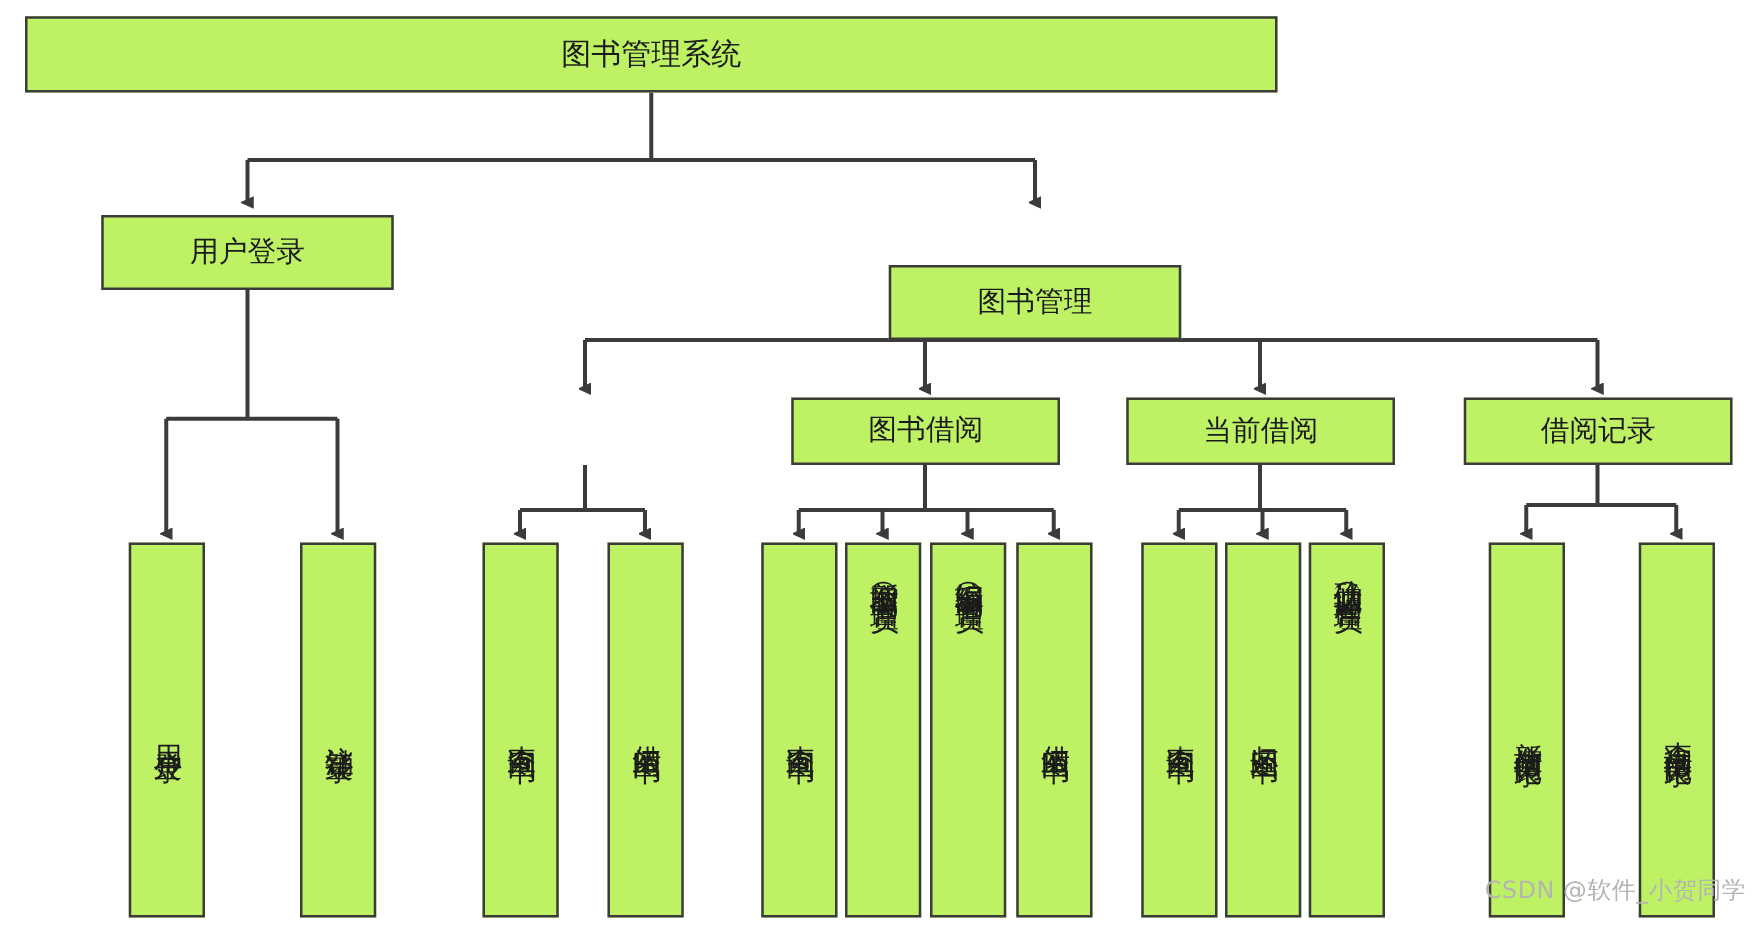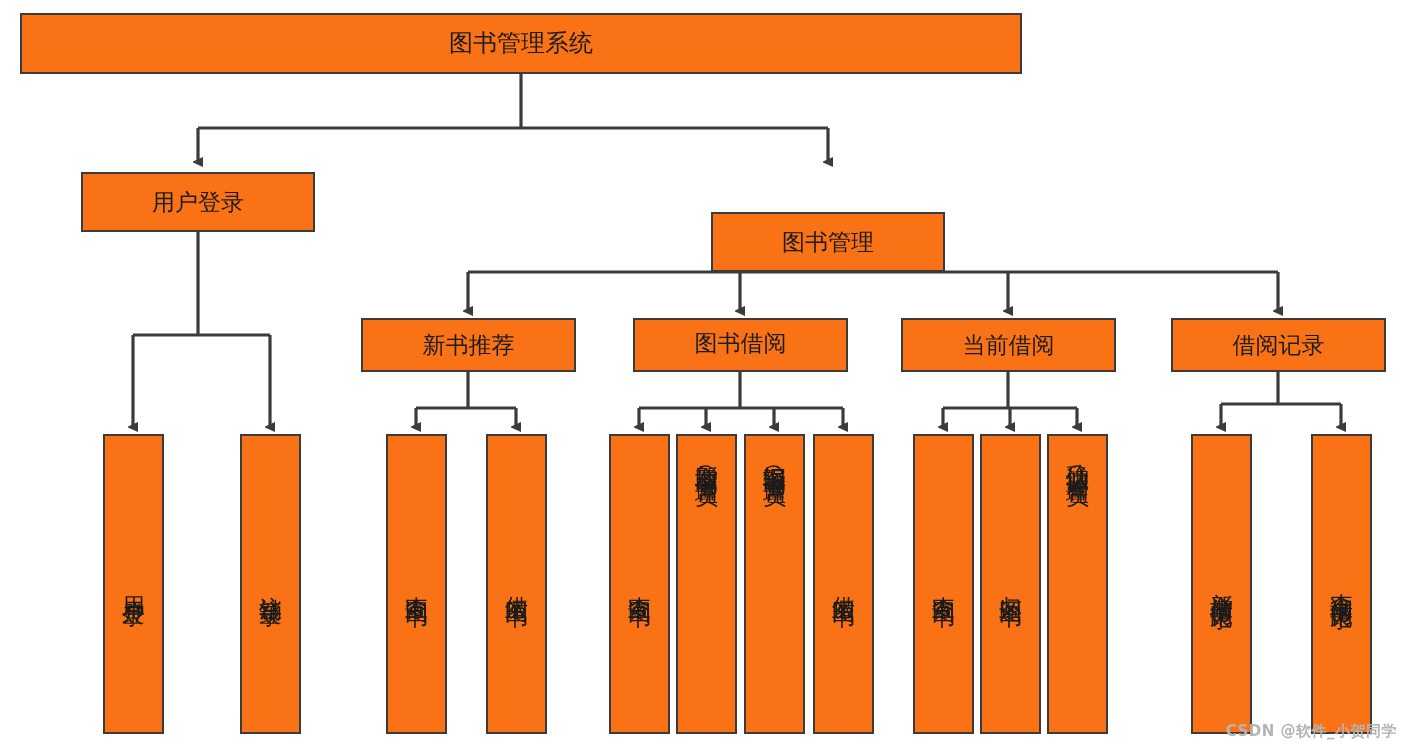--- a/index.html
+++ b/index.html
@@ -23,21 +23,21 @@
     left: 0;
     top: 0;
     width: 1405px;
     height: 747px;
     pointer-events: none;
   }
   .node {
     position: absolute;
     box-sizing: border-box;
     border: 2px solid #3b3b3b;
-    background: #f97316;
+    background: #bef264;
     display: flex;
     align-items: center;
     justify-content: center;
     color: #1b1b1b;
   }
   .node-label {
     display: block;
     text-align: center;
     line-height: 1.22;
     color: #1b1b1b;
@@ -65,26 +65,25 @@
     line-height: 1;
   }
   
   .node.vert.centered {
     align-items: center;
     padding-top: 0;
   }
   #watermark {
     position: absolute;
     right: 8px;
-    bottom: 6px;
-    font-size: 15px;
+    bottom: 22px;
+    font-size: 19px;
     color: #b4b4b4;
     white-space: nowrap;
     letter-spacing: 0.5px;
-    font-weight: bold;
   }
 </style>
 </head>
 <body>
 
 <div id="diagram-root">
 
   <svg id="connector-layer" viewBox="0 0 1405 747" width="1405" height="747" xmlns="http://www.w3.org/2000/svg">
     <defs>
       <marker id="arrowhead" markerWidth="10" markerHeight="10" refX="5" refY="5" orient="auto" markerUnits="userSpaceOnUse">
@@ -140,23 +139,20 @@
     <span class="node-label">图书管理系统</span>
   </div>
 
   <div class="node horiz" style="left:81px; top:172px; width:234px; height:60px;">
     <span class="node-label">用户登录</span>
   </div>
   <div class="node horiz" style="left:711px; top:172px; width:234px; height:60px;margin-top:40px;">
     <span class="node-label">图书管理</span>
   </div>
 
-  <div class="node horiz" style="left:361px; top:318px; width:215px; height:54px;">
-    <span class="node-label">新书推荐</span>
-  </div>
   <div class="node horiz" style="left:633px; top:318px; width:215px; height:54px;font-family:Liberation Mono, monospace;">
     <span class="node-label">图书借阅</span>
   </div>
   <div class="node horiz" style="left:1171px; top:318px; width:215px; height:54px;">
     <span class="node-label">借阅记录</span>
   </div>
   <div class="node horiz" style="left:901px; top:318px; width:215px; height:54px;">
     <span class="node-label">当前借阅</span>
   </div>
 

